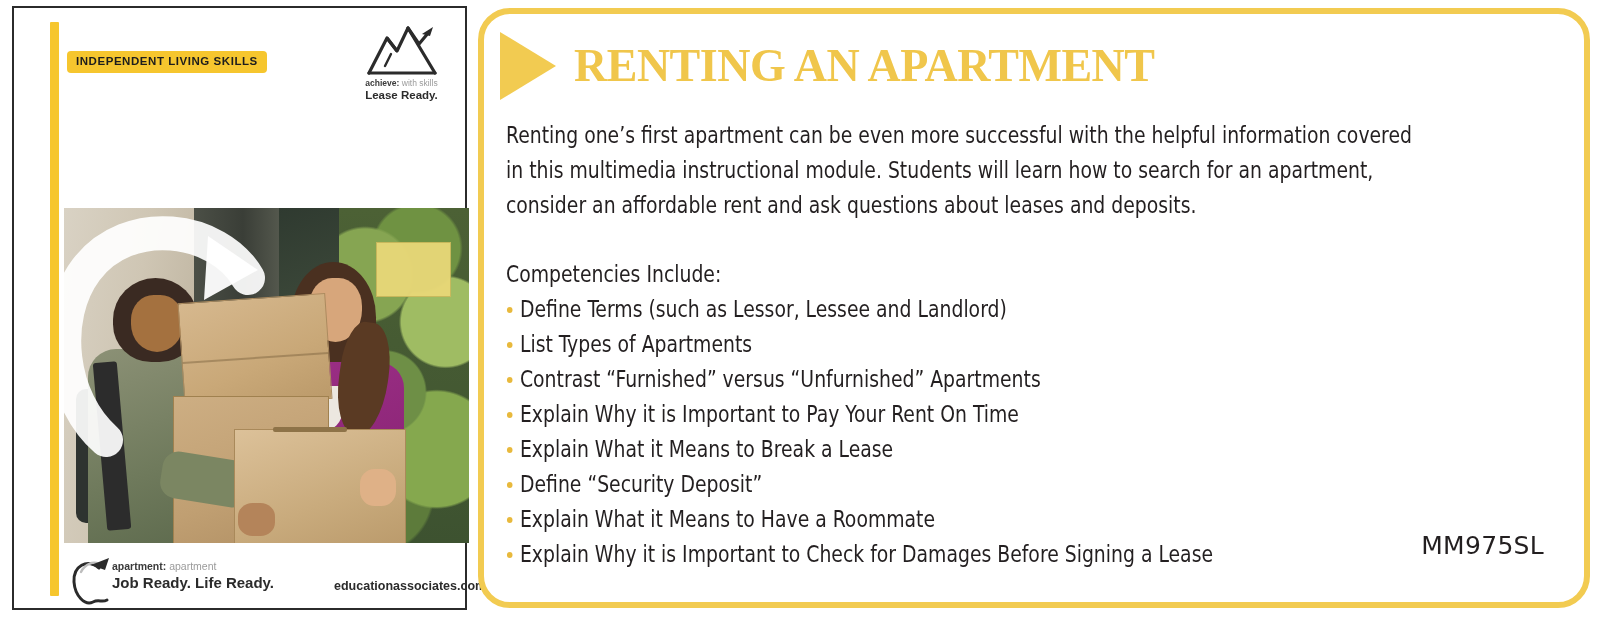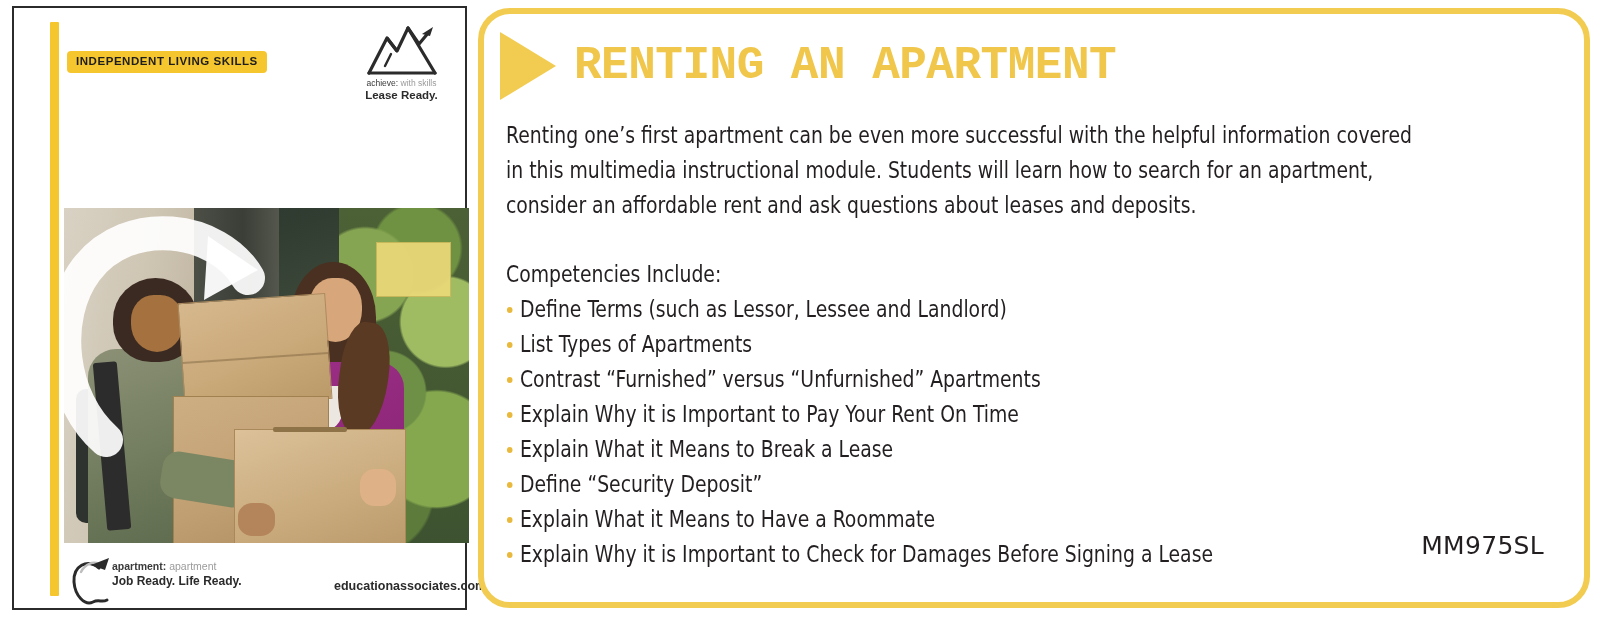--- a/index.html
+++ b/index.html
@@ -38,21 +38,21 @@
     -webkit-text-stroke:1.2px #4a4134;
     paint-order:stroke fill;
     text-shadow:2px 2px 0 rgba(140,125,100,.32);
   }
   .cover-title .l2{display:block;}
 
   
   .achieve-logo{position:absolute;right:16px;top:16px;width:95px;text-align:center;}
   .achieve-logo svg{display:block;margin:0 auto;}
   .achieve-l1{font-size:8.5px;color:#9b9b9b;line-height:1.25;margin-top:2px;white-space:nowrap;}
-  .achieve-l1 b{color:#3a3a3a;font-weight:normal;}
+  .achieve-l1 b{color:#3a3a3a;font-weight:bold;}
   .achieve-l2{font-size:11.5px;color:#2b2b2b;font-weight:bold;line-height:1.2;}
 
   
   .photo{
     position:absolute;left:50px;top:200px;width:405px;height:335px;
     overflow:hidden;background:#fff;
   }
   .photo-inner{position:absolute;inset:0;}
 
   .sky{position:absolute;left:0;top:0;width:100%;height:100%;
@@ -119,37 +119,37 @@
   .hand1{position:absolute;left:43%;top:88%;width:9%;height:10%;background:#b4845a;border-radius:40%;}
   .hand2{position:absolute;left:73%;top:78%;width:9%;height:11%;background:#dfb187;border-radius:40%;}
 
   .swoosh{position:absolute;left:-6px;top:0;width:230px;height:300px;pointer-events:none;}
 
   
   .ea-logo{position:absolute;left:55px;top:548px;width:150px;}
   .ea-text{position:absolute;left:98px;top:552px;}
   .ea-l1{font-size:10.5px;color:#9b9b9b;line-height:1.3;white-space:nowrap;}
   .ea-l1 b{color:#3a3a3a;font-weight:bold;}
-  .ea-l2{font-size:12px;font-weight:bold;color:#2b2b2b;line-height:1.25;white-space:nowrap;}
+  .ea-l2{font-size:15px;font-weight:bold;color:#2b2b2b;line-height:1.25;white-space:nowrap;}
   .ea-url{position:absolute;left:320px;top:571px;font-size:12.5px;font-weight:bold;color:#2b2b2b;}
 
   
   .right-panel{
     position:absolute;left:478px;top:8px;width:1112px;height:600px;
     border:6px solid #F2CB51;border-radius:32px;box-sizing:border-box;
     background:#fff;
   }
   .rp-head{position:absolute;left:16px;top:18px;display:flex;align-items:center;}
   .play-tri{
     width:0;height:0;border-left:56px solid #F2CB51;
     border-top:34px solid transparent;border-bottom:34px solid transparent;
     margin-right:18px;
   }
   .rp-title{
-    font-family:Liberation Mono, monospace;
+    font-family:Liberation Serif, serif;
     font-size:46px;font-weight:bold;color:#F0C64B;
     letter-spacing:-0.5px;line-height:1;white-space:nowrap;
   }
 
   .rp-body{position:absolute;left:22px;top:104px;right:20px;}
   .para{
     font-family:"DejaVu Sans Condensed","DejaVu Sans", sans-serif;
     font-size:22.5px;line-height:35px;color:#231f20;
     width:985px;
     transform:scaleX(0.93);transform-origin:left top;

